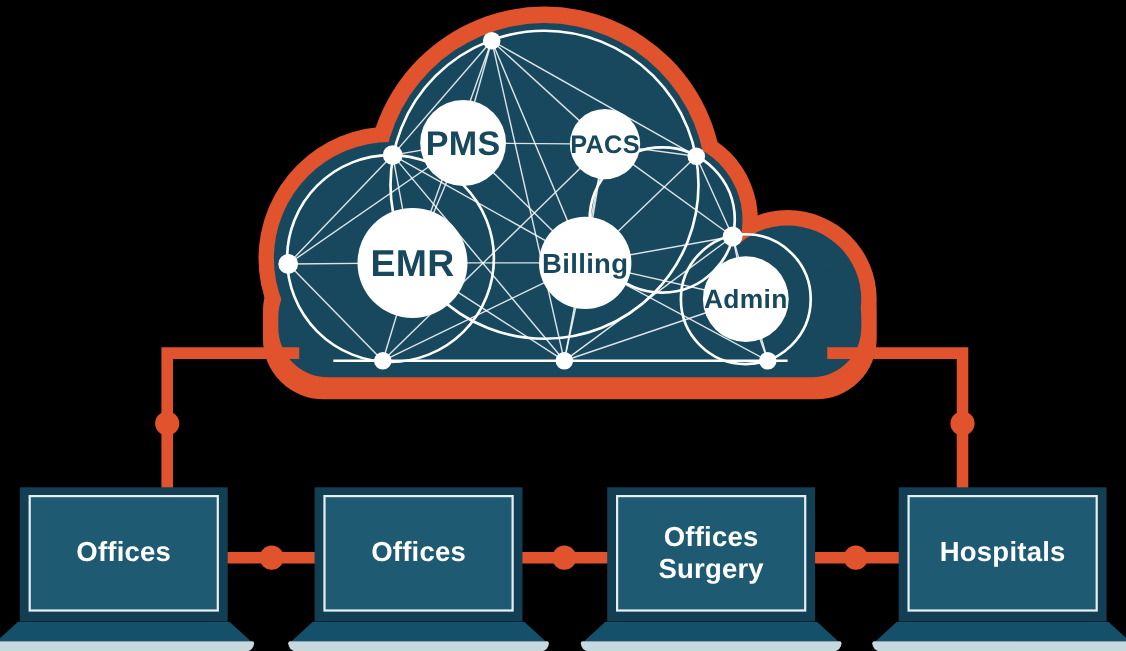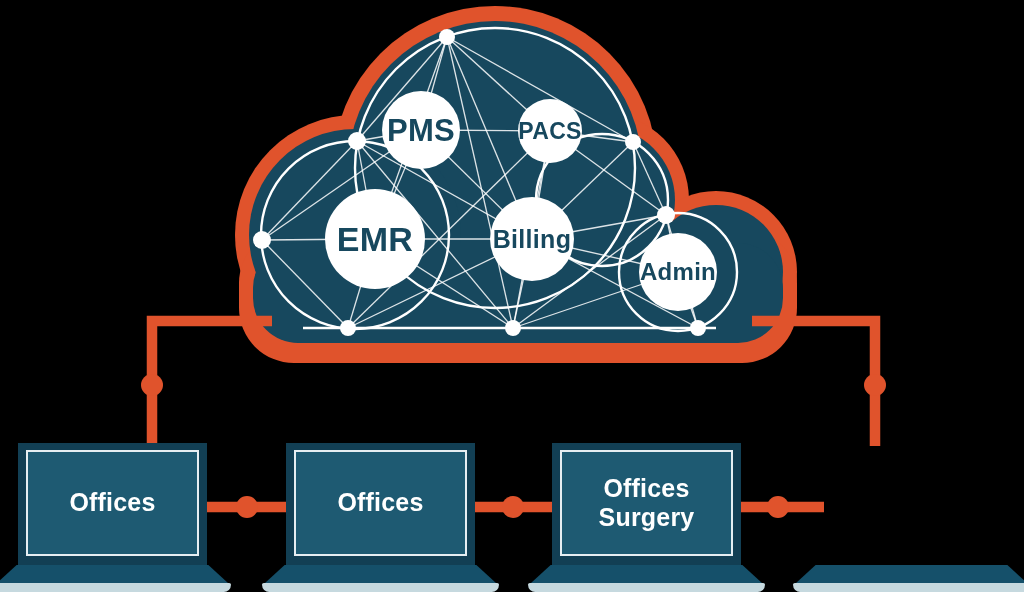--- a/index.html
+++ b/index.html
@@ -175,16 +175,24 @@
           <div>Offices</div>
           <div>Surgery</div>
         </div>
       </div>
     </div>
     <div class="deck"></div>
     <div class="foot"></div>
   </div>
 
   <div class="laptop lp4">
+    <div class="bezel">
+      <div class="screen">
+        <div class="label">
+          <div>Hospitals</div>
+          <div></div>
+        </div>
+      </div>
+    </div>
     <div class="deck"></div>
     <div class="foot"></div>
   </div>
 </div>
 
 </body></html>

